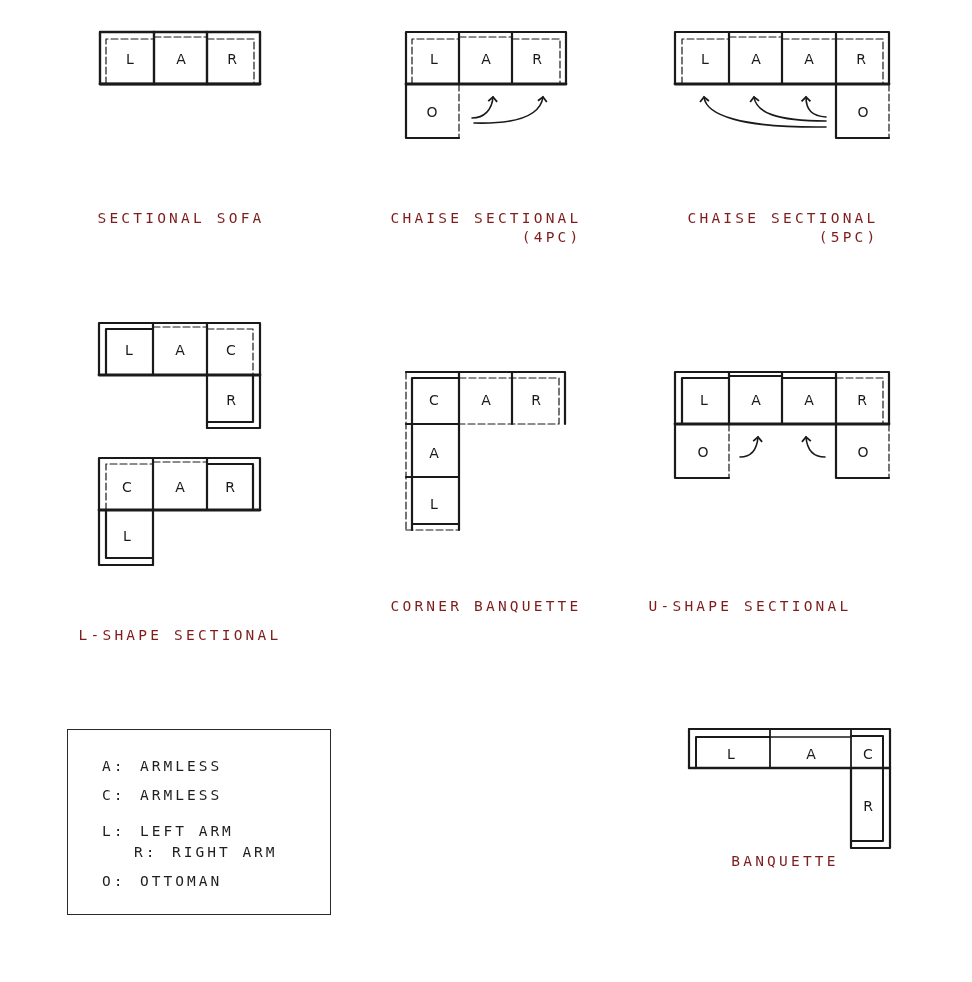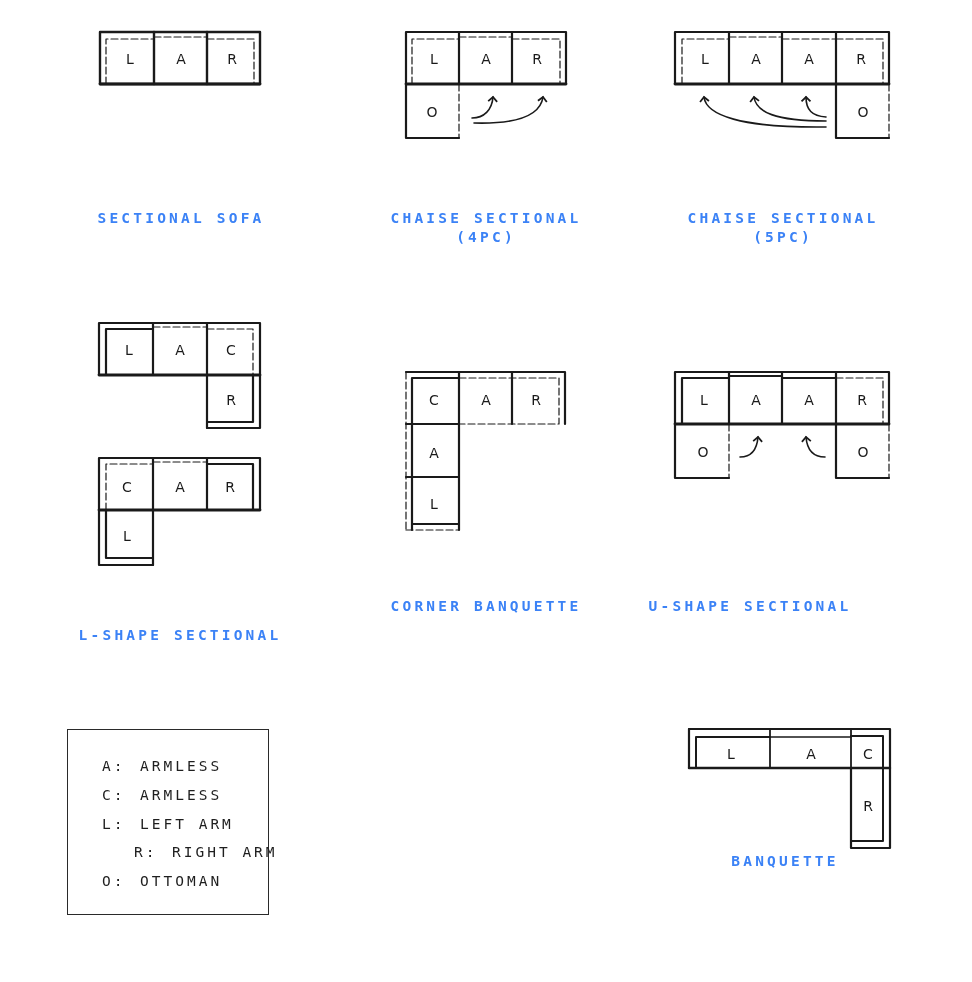--- a/index.html
+++ b/index.html
@@ -1,22 +1,22 @@
 <!DOCTYPE html>
 <html><head>
 <meta charset="utf-8">
 <style>
   html, body { margin: 0; padding: 0; background: #ffffff; }
   body { width: 972px; height: 982px; position: relative; overflow: hidden;
          font-family: "DejaVu Sans Mono", "Liberation Mono", monospace; color: #1a1a1a; }
   svg { position: absolute; left: 0; top: 0; }
-  .caption { position: absolute; font-size: 14.5px; letter-spacing: 3.2px; text-align: center;
-             color: #3b82f6; line-height: 19px; white-space: nowrap; transform: translateX(-50%); font-weight: bold; }
+  .caption { position: absolute; font-size: 14.5px; letter-spacing: 3.2px; text-align: right;
+             color: #7f1d1d; line-height: 19px; white-space: nowrap; transform: translateX(-50%); }
   .mod-label { font-family: "DejaVu Sans", "Liberation Sans", sans-serif; font-size: 14px; fill: #1a1a1a; }
-  .legend-box { position: absolute; left: 67px; top: 729px; width: 202px; height: 186px;
+  .legend-box { position: absolute; left: 67px; top: 729px; width: 264px; height: 186px;
                 border: 1.6px solid #2a2a2a; box-sizing: border-box; }
   .legend-row { position: absolute; left: 34px; font-size: 14.5px; letter-spacing: 3px; white-space: nowrap; color:#1f1f1f; }
   .legend-row .key { display:inline-block; width: 38px; }
 </style>
 </head>
 <body>
 
 <svg width="972" height="982" viewBox="0 0 972 982">
   <defs>
     <marker id="arrowhead" viewBox="0 0 10 10" refX="5" refY="5" markerWidth="7" markerHeight="7" orient="auto-start-reverse">
@@ -194,21 +194,21 @@
   <div>BANQUETTE</div>
 </div>
 
 <div class="legend-box">
   <div class="legend-row" style="top:28px;">
     <span class="key">A:</span><span>ARMLESS</span>
   </div>
   <div class="legend-row" style="top:57px;">
     <span class="key">C:</span><span>ARMLESS</span>
   </div>
-  <div class="legend-row" style="top:86px;">
+  <div class="legend-row" style="top:93px;">
     <span class="key">L:</span><span>LEFT ARM</span>
   </div>
   <div class="legend-row" style="top:114px;margin-left:32px;">
     <span class="key">R:</span><span>RIGHT ARM</span>
   </div>
   <div class="legend-row" style="top:143px;">
     <span class="key">O:</span><span>OTTOMAN</span>
   </div>
 </div>
 

